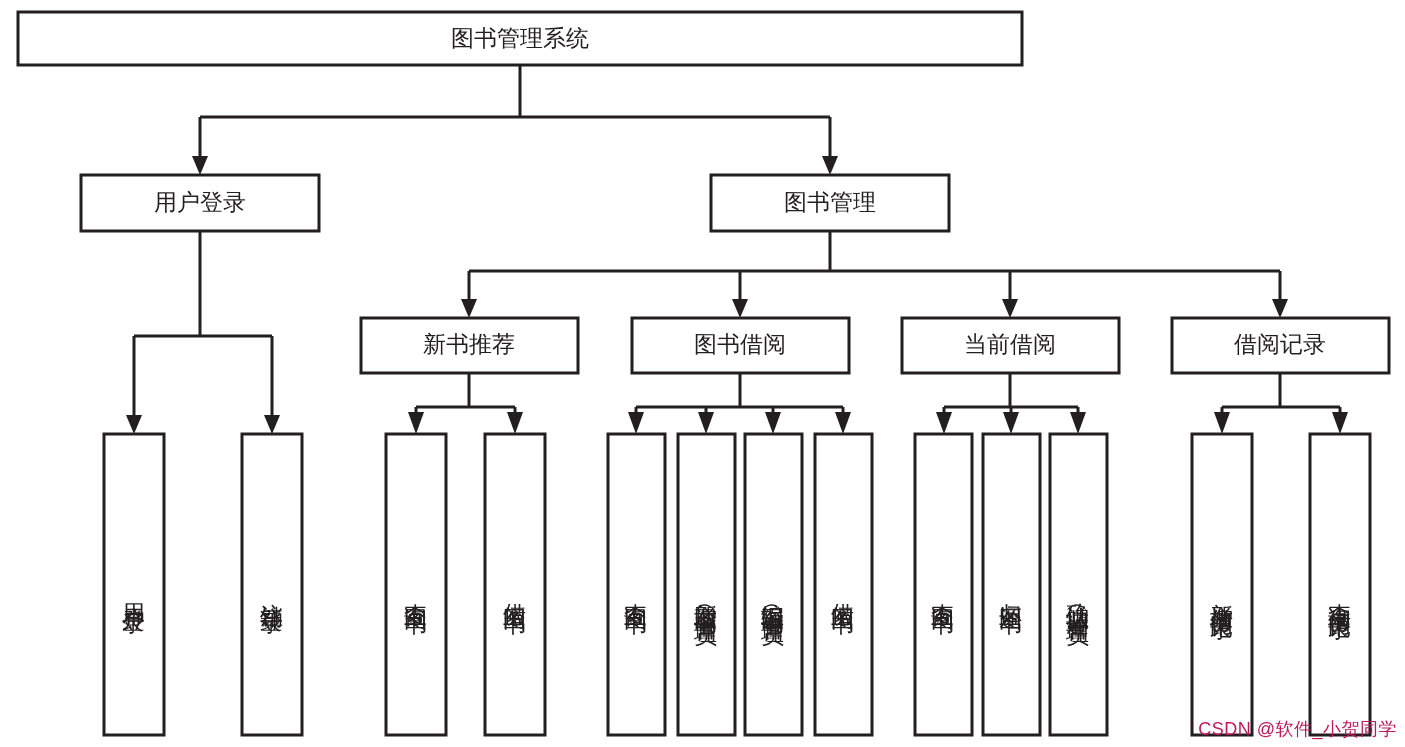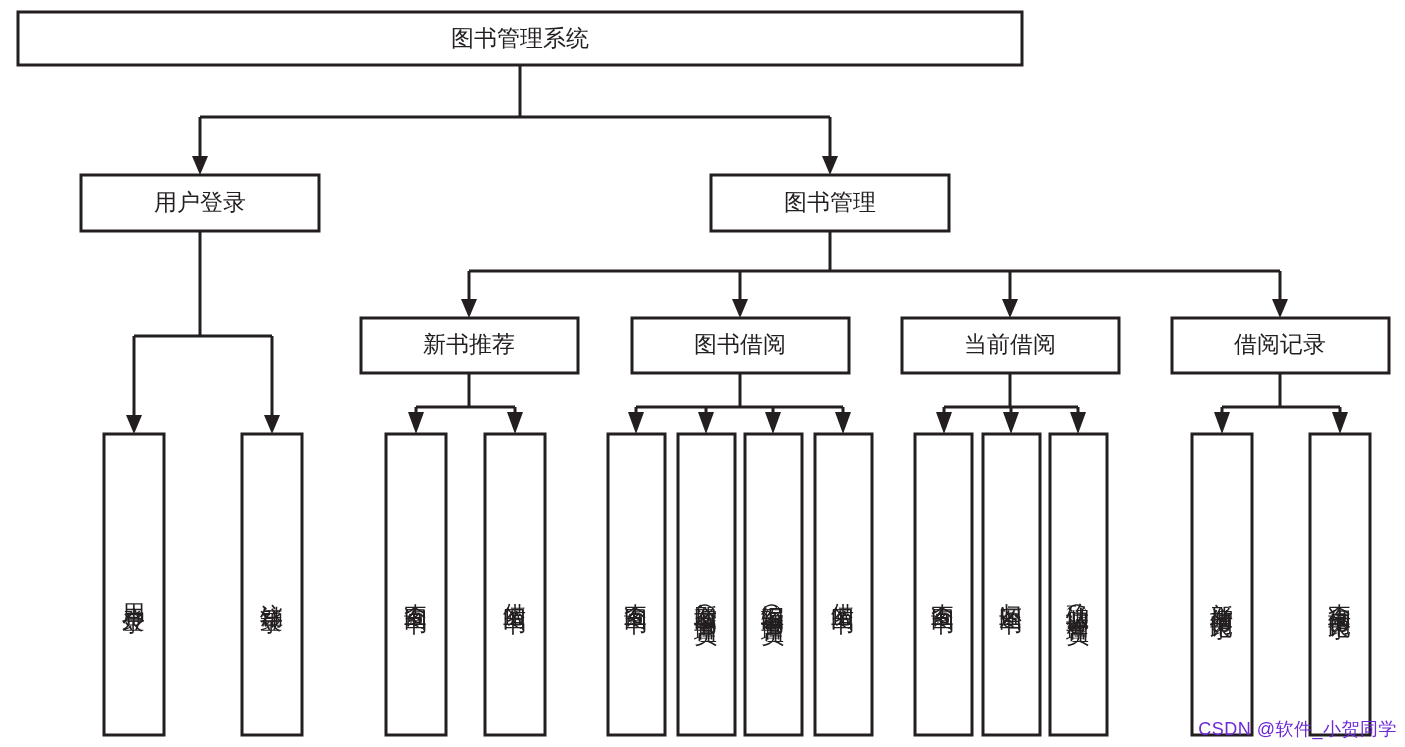--- a/index.html
+++ b/index.html
@@ -54,21 +54,21 @@
     text-orientation: upright;
     letter-spacing: 3px;
     dominant-baseline: central;
   }
   .watermark {
     position: absolute;
     right: 8px;
     bottom: 6px;
     font-family: "Liberation Sans", "DejaVu Sans", sans-serif;
     font-size: 18px;
-    color: #6d28d9;
+    color: #be185d;
     white-space: nowrap;
     pointer-events: none;
     letter-spacing: 0.5px;
   }
 </style>
 </head>
 <body>
 
 <div id="diagram-root">
 

